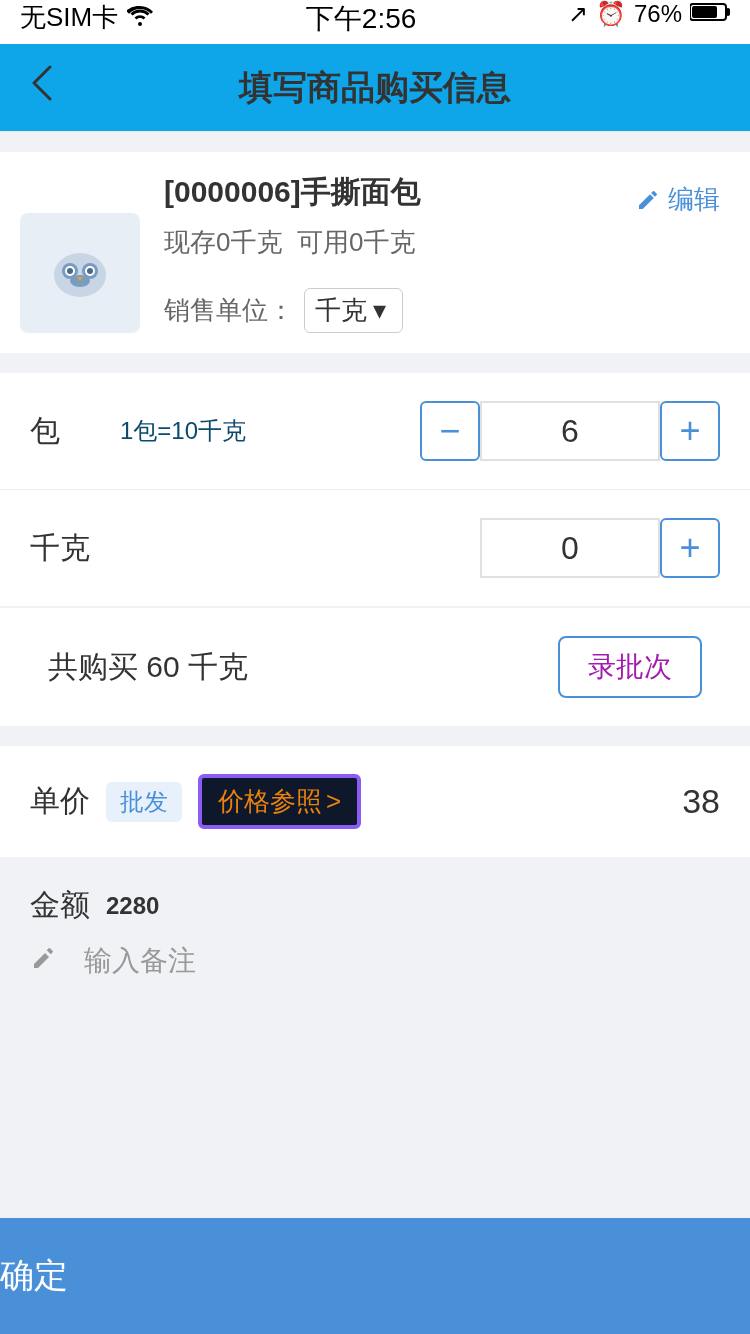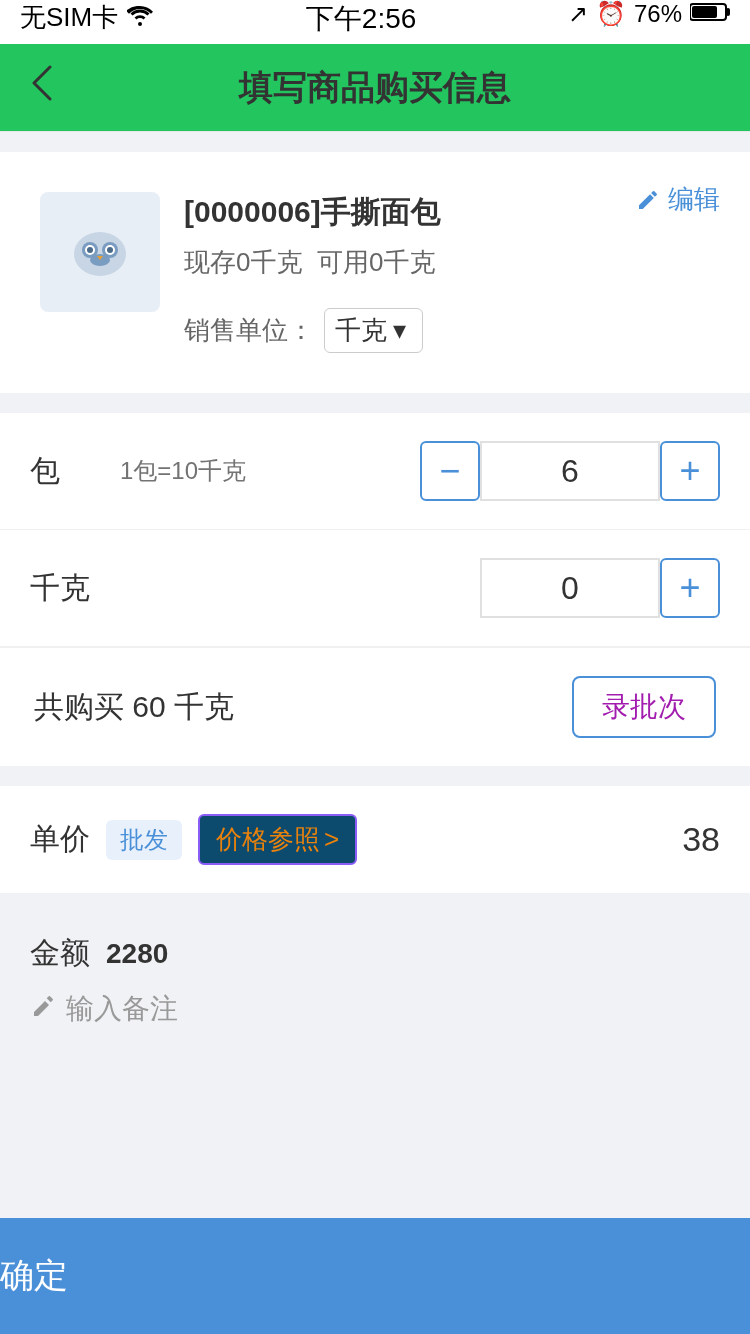--- a/index.html
+++ b/index.html
@@ -26,21 +26,21 @@
       color: #000;
     }
     .status-left { display: flex; align-items: center; gap: 8px; }
     .status-center { font-size: 28px; font-weight: 500; }
     .status-right { display: flex; align-items: center; gap: 8px; font-size: 24px; }
 
     
     .nav-bar {
       width: 750px;
       height: 88px;
-      background: #22c55e;
+      background: #0ea5e9;
       display: flex;
       align-items: center;
       justify-content: center;
       position: relative;
       border-bottom: 1px solid #e8e8e8;
     }
     .nav-back {
       position: absolute;
       left: 30px;
       font-size: 36px;
@@ -50,23 +50,23 @@
     .nav-title {
       font-size: 34px;
       font-weight: 600;
       color: #333;
     }
 
     
     .product-card {
       background: #fff;
       margin-top: 20px;
-      padding: 40px;
-      display: flex;
-      align-items: flex-start;
+      padding: 20px;
+      display: flex;
+      align-items: flex-end;
       gap: 24px;
       position: relative;
     }
     .product-image {
       width: 120px;
       height: 120px;
       background: #e8eef5;
       border-radius: 8px;
       display: flex;
       align-items: center;
@@ -126,21 +126,21 @@
       padding: 28px 30px;
       border-bottom: 1px solid #f0f0f0;
     }
     .input-label {
       font-size: 30px;
       color: #333;
       min-width: 80px;
     }
     .input-sublabel {
       font-size: 24px;
-      color: #737373;
+      color: #0c4a6e;
       margin-left: 10px;
     }
     .input-controls {
       margin-left: auto;
       display: flex;
       align-items: center;
     }
     .qty-btn {
       width: 60px;
       height: 60px;
@@ -161,21 +161,21 @@
       text-align: center;
       font-size: 32px;
       color: #333;
       margin: 0;
       outline: none;
     }
 
     
     .summary-row {
       background: #fff;
-      padding: 28px 34px;
+      padding: 28px 48px;
       display: flex;
       align-items: center;
       justify-content: space-between;
       border-top: 1px solid #f0f0f0;
     }
     .summary-text {
       font-size: 30px;
       color: #333;
     }
     .batch-btn {
@@ -210,62 +210,62 @@
     }
     .price-badge {
       background: #e8f0fb;
       color: #4a90d9;
       font-size: 24px;
       padding: 4px 14px;
       border-radius: 6px;
       font-family: Liberation Mono, monospace;
     }
     .price-ref-btn {
-      border: 2px solid #8b5cf6;
+      border: 4px solid #8b5cf6;
       border-radius: 6px;
       padding: 6px 16px;
       font-size: 26px;
       color: #e8820c;
-      background: #0c4a6e;
+      background: #0f172a;
       cursor: pointer;
       display: flex;
       align-items: center;
       gap: 4px;
     }
     .price-value {
       margin-left: auto;
       font-size: 34px;
       color: #333;
       font-weight: 500;
     }
 
     
     .amount-section {
       background: #f0f2f5;
-      padding: 40px 30px;
+      padding: 28px 30px;
     }
     .amount-row {
       display: flex;
       align-items: center;
       gap: 16px;
       margin-bottom: 16px;
     }
     .amount-label {
       font-size: 30px;
       color: #333;
     }
     .amount-value {
-      font-size: 28px;
+      font-size: 24px;
       color: #333;
       font-weight: 600;
     }
     .remark-row {
       display: flex;
       align-items: center;
-      gap: 8px;
+      gap: 26px;
     }
     .remark-icon {
       font-size: 26px;
       color: #999;
     }
     .remark-text {
       font-size: 28px;
       color: #999;
     }
 

